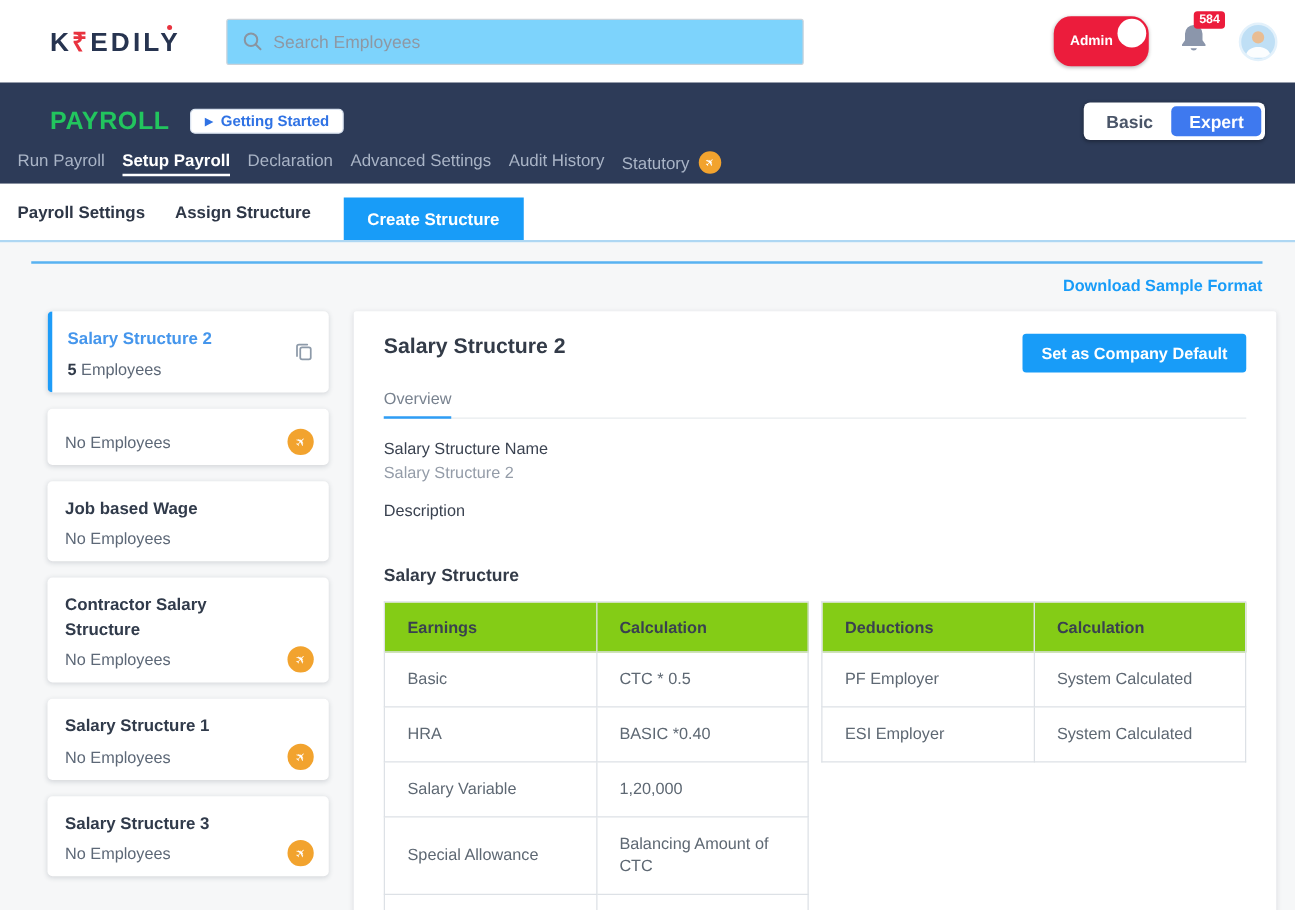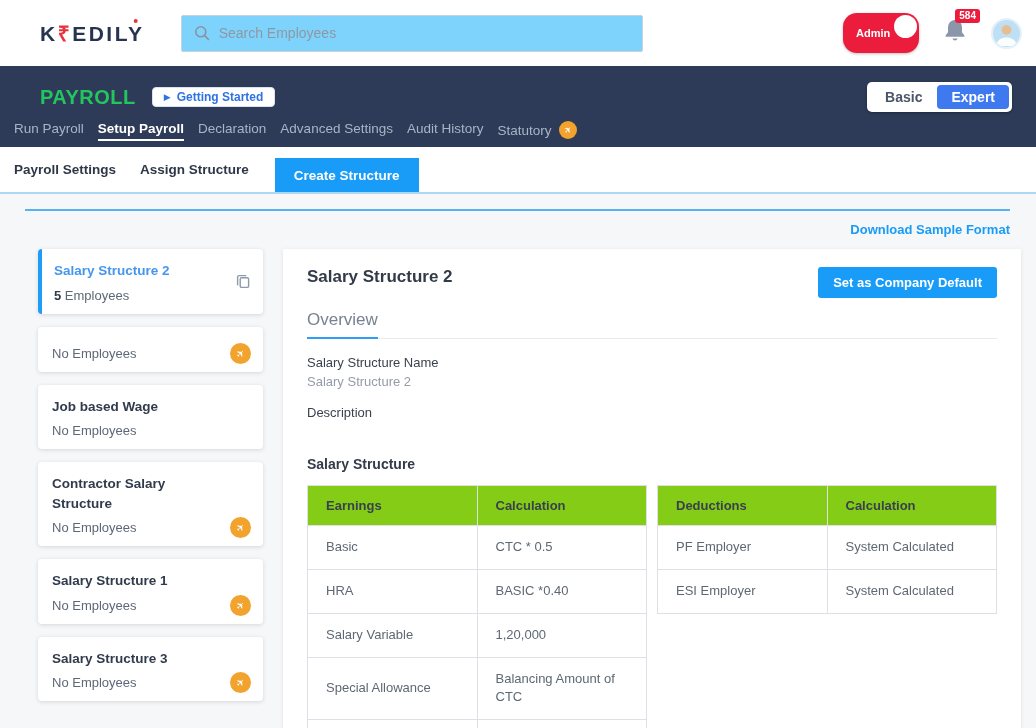--- a/index.html
+++ b/index.html
@@ -65,21 +65,21 @@
   .side-icon{position:absolute;right:12px;}
   .side-icon.copy{top:50%;transform:translateY(-50%);line-height:0;}
   .plane-circle{width:21px;height:21px;border-radius:50%;background:var(--orange);color:#fff;font-size:10px;display:flex;align-items:center;justify-content:center;transform:rotate(-45deg);bottom:8px;}
 
   
   .panel{flex:1;background:#fff;margin:0 26px 0 20px;border-radius:2px;box-shadow:0 1px 4px rgba(40,50,70,.12);padding:18px 24px 24px 24px;min-height:560px;}
   .panel-head{display:flex;align-items:flex-start;}
   .panel-title{font-size:17px;font-weight:700;color:#333b48;}
   .default-btn{margin-left:auto;background:var(--accent-blue);color:#fff;border:none;border-radius:3px;font-size:13px;font-weight:700;padding:8px 15px;cursor:pointer;}
   .overview-row{margin-top:12px;border-bottom:1px solid #e8ebee;}
-  .overview-tab{display:inline-block;font-size:17px;color:#78828f;padding-bottom:7px;border-bottom:2px solid #2f9df5;margin-bottom:-1px;cursor:pointer;}
+  .overview-tab{display:inline-block;font-size:13px;color:#78828f;padding-bottom:7px;border-bottom:2px solid #2f9df5;margin-bottom:-1px;cursor:pointer;}
   .field-label{margin-top:16px;font-size:13px;font-weight:400;color:#3a4250;}
   .field-value{margin-top:4px;font-size:13px;color:#949ca8;}
   .section-title{margin-top:36px;font-size:14px;font-weight:700;color:#333b48;}
   .tables{display:flex;gap:10px;margin-top:13px;align-items:flex-start;}
   table{border-collapse:collapse;width:340px;table-layout:fixed;}
   th,td{border:1px solid #dde1e6;text-align:left;padding:12px 18px;font-size:13px;}
   th{background:#84cc16;color:#39414f;font-weight:700;}
   td{color:#5e6873;line-height:1.45;}
 </style>
 </head>

